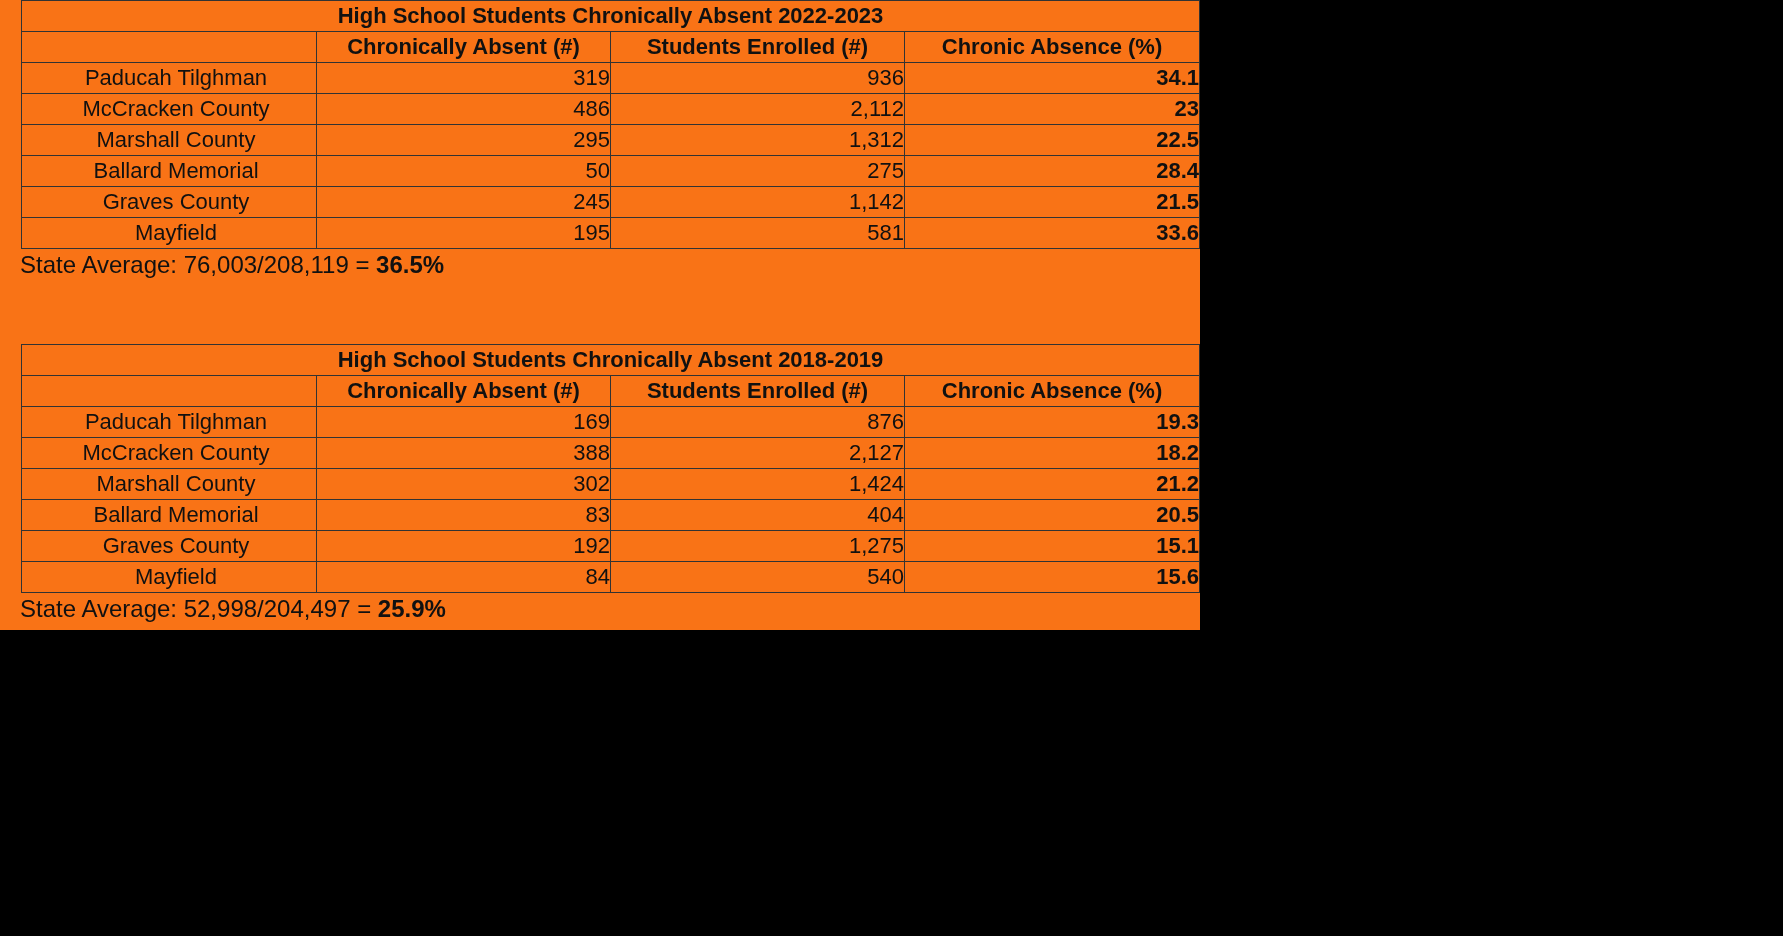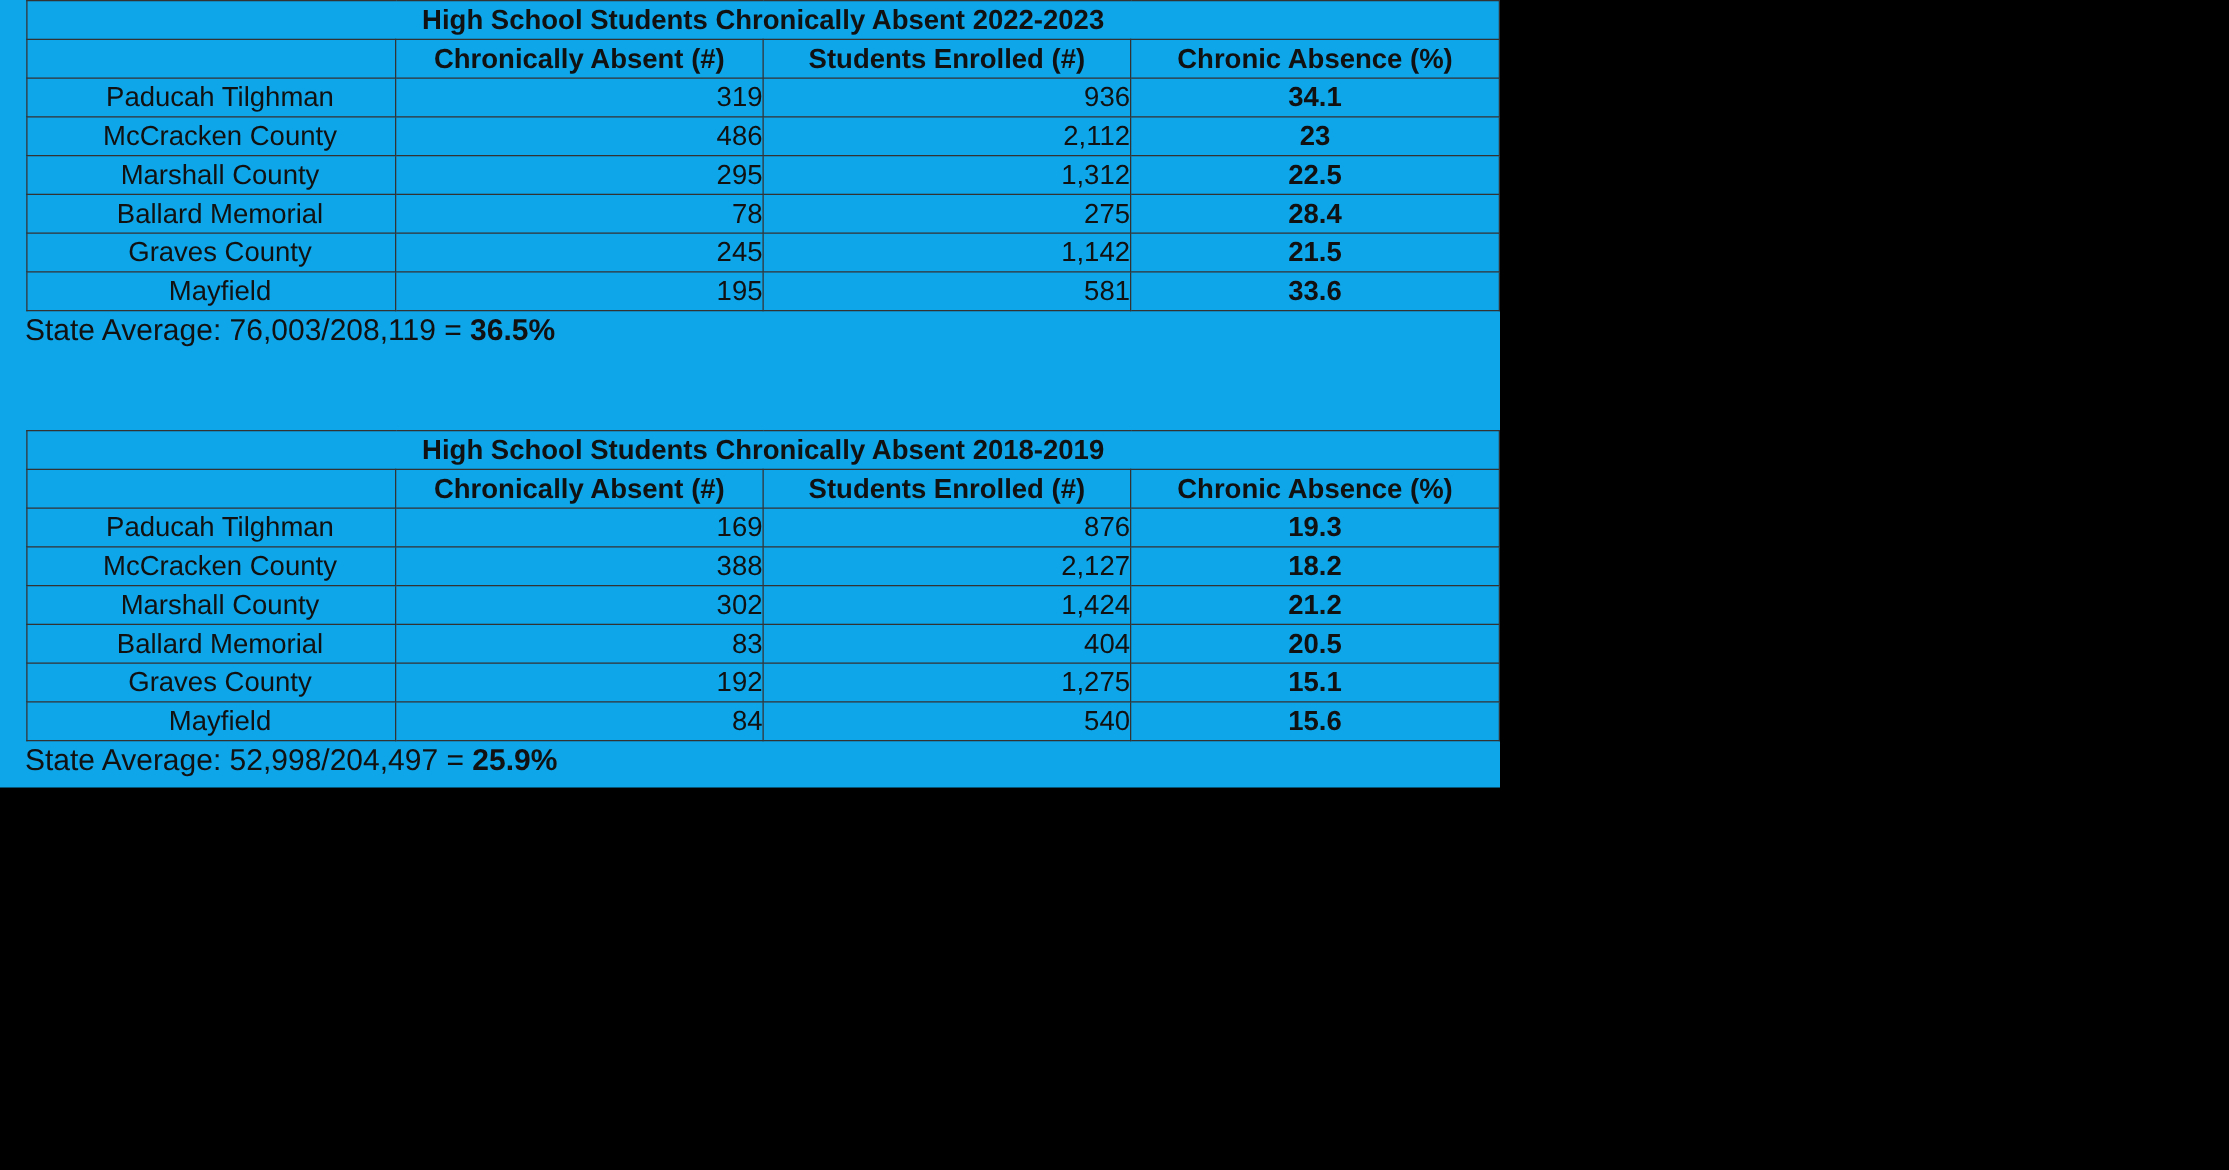--- a/index.html
+++ b/index.html
@@ -1,41 +1,41 @@
 <!DOCTYPE html>
 <html><head>
 <meta charset="utf-8">
 <style>
   html, body { margin: 0; padding: 0; }
   body {
     width: 1783px; height: 936px; background: #000000; position: relative; overflow: hidden;
     font-family: "Liberation Sans", "DejaVu Sans", sans-serif;
   }
   .page {
-    position: absolute; left: 0; top: 0; width: 1200px; height: 630px; background: #0ea5e9;
+    position: absolute; left: 0; top: 0; width: 1200px; height: 630px; background: #f97316;
   }
   .block { position: absolute; left: 21px; width: 1178px; }
   .block.b1 { top: 0px; }
   .block.b2 { top: 344px; }
   table {
     border-collapse: collapse; width: 1178px; table-layout: fixed;
   }
   td, th {
     border: 1.5px solid #333333; height: 30px; padding: 0; font-size: 22px; color: #111;
     line-height: 30px;
   }
   th { font-weight: bold; }
   col.c0 { width: 295px; }
   col.c1 { width: 294px; }
   col.c2 { width: 294px; }
   col.c3 { width: 295px; }
   .title-cell { text-align: center; font-weight: bold; }
   .name-cell { text-align: center; padding-left: 14px; }
   .num-cell { text-align: right; }
-  .pct-cell { text-align: center; font-weight: bold; margin-left: 28px; }
+  .pct-cell { text-align: right; font-weight: bold; margin-left: 28px; }
   .note {
     font-size: 24px; color: #111; padding-left: 0; margin-top: 2px; line-height: 28px;
     position: relative; left: -1px;
   }
   .note b { font-weight: bold; }
 </style>
 </head>
 <body>
 
 <div class="page">
@@ -71,21 +71,21 @@
         <td class="pct-cell">23</td>
       </tr>
       <tr>
         <td class="name-cell">Marshall County</td>
         <td class="num-cell">295</td>
         <td class="num-cell">1,312</td>
         <td class="pct-cell">22.5</td>
       </tr>
       <tr>
         <td class="name-cell">Ballard Memorial</td>
-        <td class="num-cell">78</td>
+        <td class="num-cell">50</td>
         <td class="num-cell">275</td>
         <td class="pct-cell">28.4</td>
       </tr>
       <tr>
         <td class="name-cell">Graves County</td>
         <td class="num-cell">245</td>
         <td class="num-cell">1,142</td>
         <td class="pct-cell">21.5</td>
       </tr>
       <tr>

